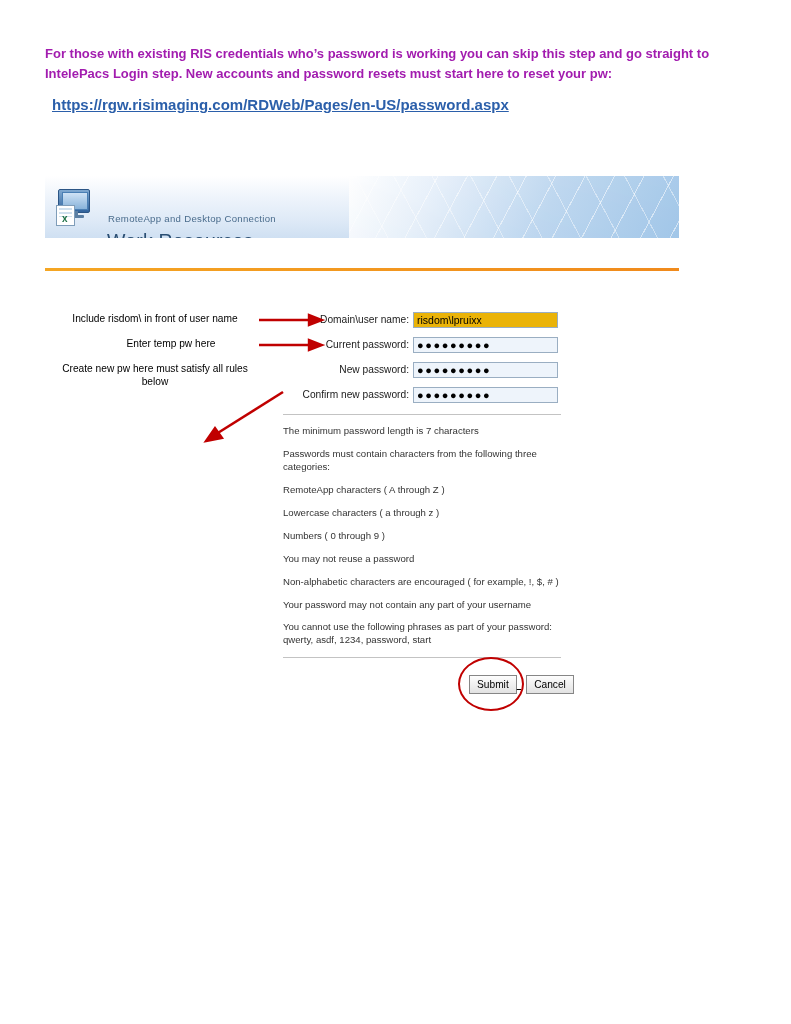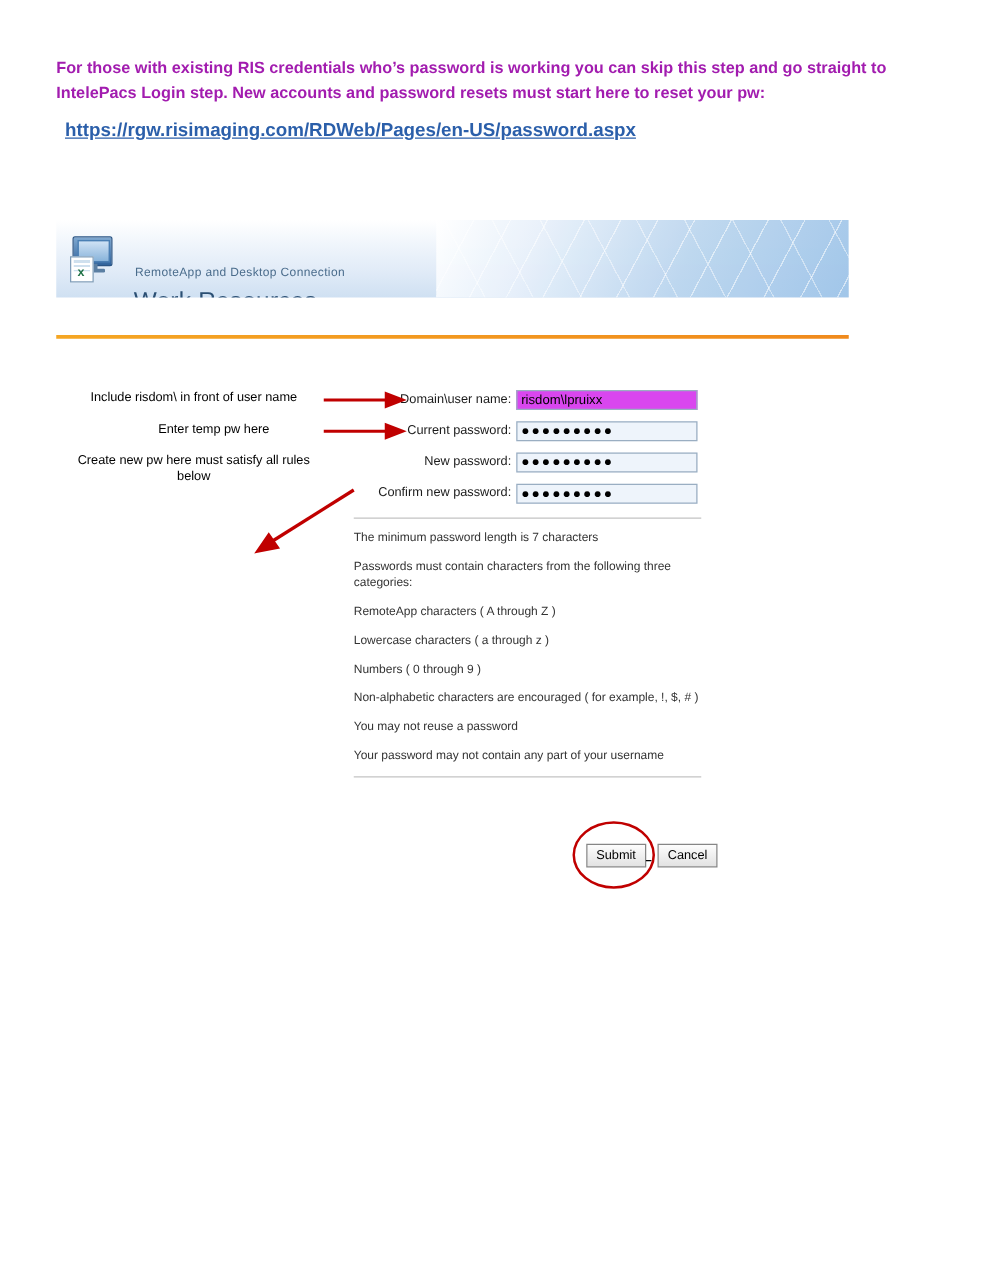--- a/index.html
+++ b/index.html
@@ -186,21 +186,21 @@
     height: 16px;
     border: 1px solid #9aaec2;
     background: #eef4fb;
     font-size: 10.5px;
     line-height: 16px;
     padding: 0 3px;
     box-sizing: border-box;
     color: #000;
     font-family: "Liberation Sans", sans-serif;
   }
-  .finput.hl { background: #d946ef; }
+  .finput.hl { background: #eab308; }
   .finput.pw {
     letter-spacing: 1.6px;
     font-size: 11px;
   }
 
   
   .anno {
     position: absolute;
     font-size: 10.2px;
     color: #000;
@@ -323,23 +323,24 @@
     </div>
   </div>
 
   <div class="rules">
     <div class="rules-hr"></div>
     <div class="rule-line">The minimum password length is 7 characters</div>
     <div class="rule-line">Passwords must contain characters from the following three categories:</div>
     <div class="rule-line">RemoteApp characters ( A through Z )</div>
     <div class="rule-line">Lowercase characters ( a through z )</div>
     <div class="rule-line">Numbers ( 0 through 9 )</div>
+    <div class="rule-line">You may not reuse a password</div>
     <div class="rule-line">Non-alphabetic characters are encouraged ( for example, !, $, # )</div>
-    <div class="rule-line">You may not reuse a password</div>
     <div class="rule-line">Your password may not contain any part of your username</div>
+    <div class="rule-line">You cannot use the following phrases as part of your password: qwerty, asdf, 1234, password, start</div>
     <div class="rules-hr bottom"></div>
   </div>
 
   <div class="btns">
     <span class="btn">Submit</span>
     <span class="btn">Cancel</span>
   </div>
 
   <div class="ellipse"></div>
 

